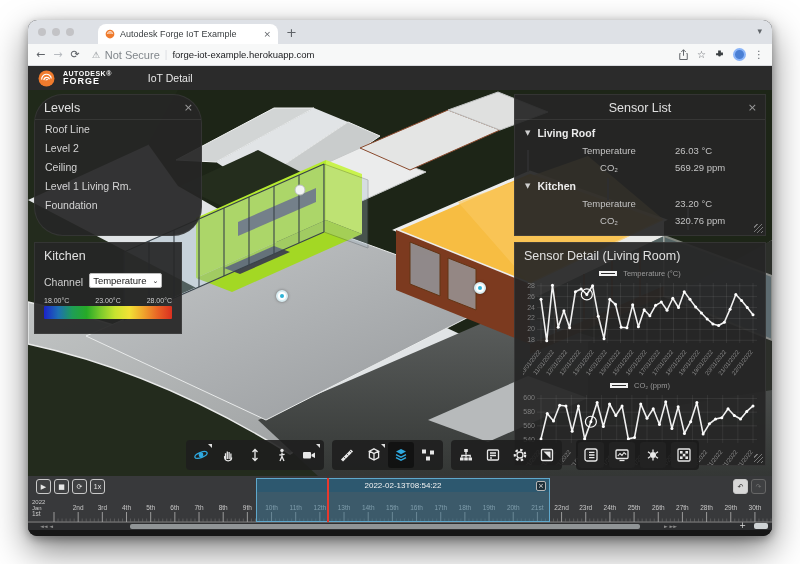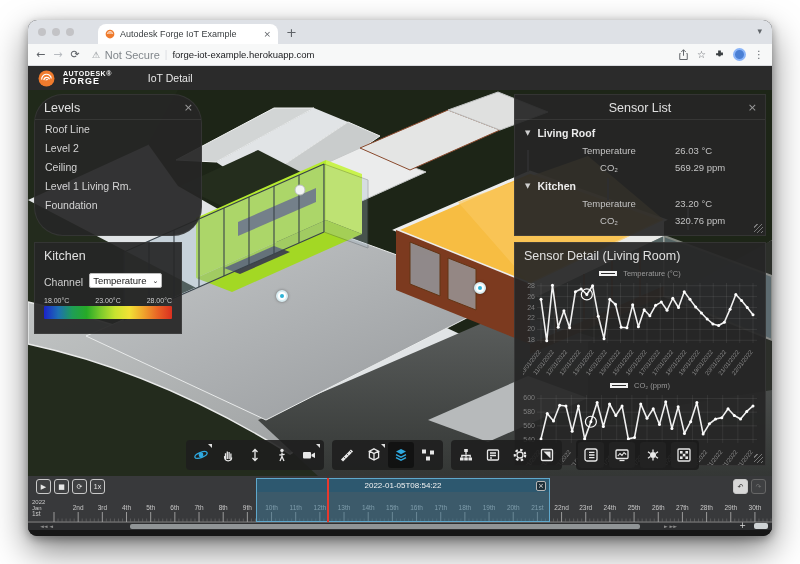--- a/index.html
+++ b/index.html
@@ -848,21 +848,21 @@
         <line x1="751.1" y1="12" x2="751.1" y2="22" stroke="#9a9a9a"></line>
         <line x1="755.1283333333333" y1="18.5" x2="755.1283333333333" y2="22" stroke="#6f6f6f" stroke-width="0.6"></line>
         <line x1="759.1566666666666" y1="18.5" x2="759.1566666666666" y2="22" stroke="#6f6f6f" stroke-width="0.6"></line>
         <line x1="763.1850000000001" y1="18.5" x2="763.1850000000001" y2="22" stroke="#6f6f6f" stroke-width="0.6"></line>
         <line x1="767.2133333333334" y1="18.5" x2="767.2133333333334" y2="22" stroke="#6f6f6f" stroke-width="0.6"></line>
         <line x1="771.2416666666667" y1="18.5" x2="771.2416666666667" y2="22" stroke="#6f6f6f" stroke-width="0.6"></line>
         <text x="751.1" y="10" font-size="6.5" fill="#c8c8c8" text-anchor="middle">31st</text>
       </svg>
     <div id="tl-selection">
       <div id="tl-sel-header">
-        <span id="tl-time">2022-01-05T08:54:22</span>
+        <span id="tl-time">2022-02-13T08:54:22</span>
       </div>
       <span id="tl-sel-close" class="glyph">×</span>
     </div>
     <div id="tl-playhead"></div>
     <div id="tl-scroll">
       <span class="scroll-arrows glyph" style="left:12px">◄◄  ◄</span>
       <div id="tl-scroll-handle"></div>
       <span class="scroll-arrows glyph" style="left:636px">►  ►►</span>
       <span id="tl-plus" class="scroll-arrows glyph">+</span>
       <span id="tl-corner"></span>

